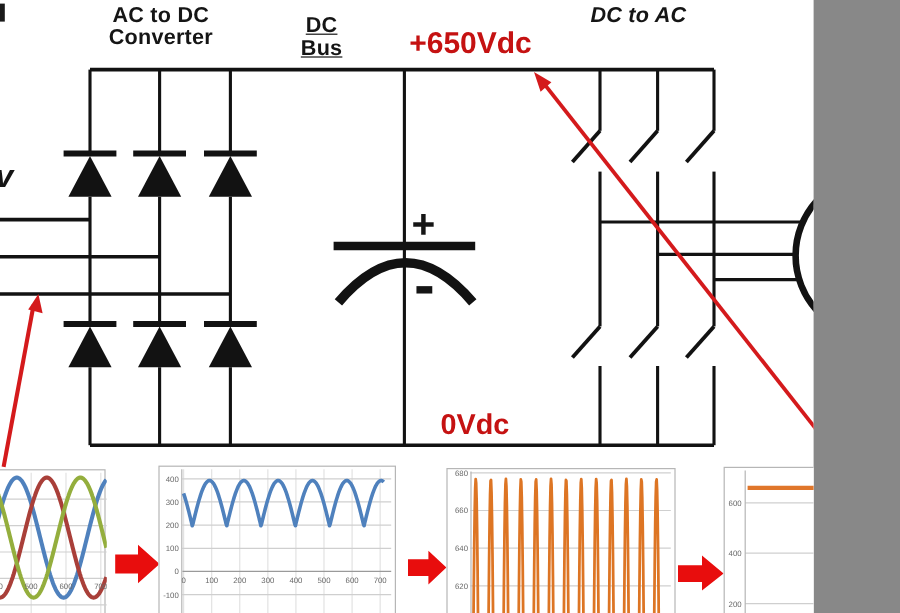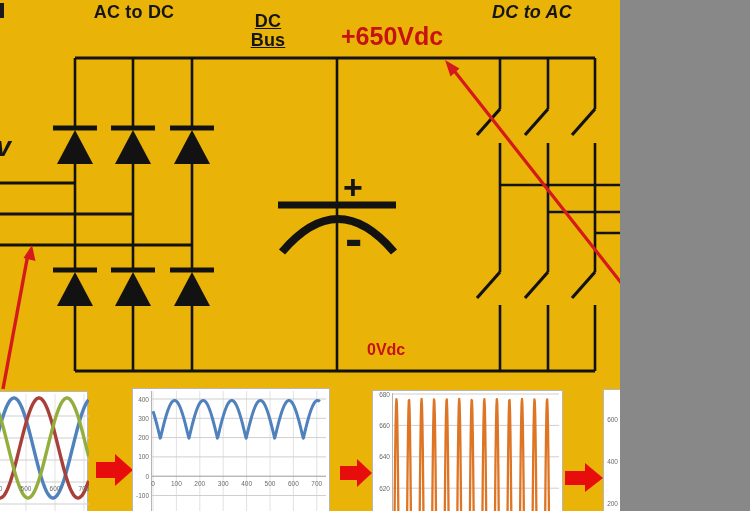--- a/index.html
+++ b/index.html
@@ -1,18 +1,18 @@
 <!DOCTYPE html>
 <html><head>
 <meta charset="utf-8">
 <style>
   html,body{margin:0;padding:0;background:#888;}
   #stage{
-    position:relative; width:620px; height:511px; overflow:hidden;
-    background:#eab308; font-family:"Liberation Sans", sans-serif;
+    position:relative; width:678px; height:511px; overflow:hidden;
+    background:#ffffff; font-family:"Liberation Sans", sans-serif;
   }
   .lbl{position:absolute; font-weight:700; color:#151515; white-space:nowrap;}
   .lbl.red{color:#c51212;}
   .title2{text-align:center; font-size:18px; line-height:19px; letter-spacing:0.2px;}
   #circuit{position:absolute; left:0; top:0;}
   .chart-panel{
     position:absolute; background:#ffffff;
     border:1px solid #b6b6b6; box-sizing:border-box;
   }
   #edge-artifact{position:absolute; left:0; top:3px; width:4px; height:15px; background:#1a1a1a;}
@@ -182,29 +182,30 @@
         <line x1="17" y1="113" x2="147" y2="113" stroke="#cfcfcf" stroke-width="1"></line>
         <line x1="17" y1="2" x2="17" y2="138" stroke="#b5b5b5" stroke-width="1"></line>
         <path d="M19,16.5 L147,16.5" fill="none" stroke="#e0762a" stroke-width="3.5" stroke-linejoin="round"></path>
         <text x="14" y="31.5" text-anchor="end" font-size="6.5" fill="#6a6a6a">600</text>
         <text x="14" y="73.5" text-anchor="end" font-size="6.5" fill="#6a6a6a">400</text>
         <text x="14" y="115.5" text-anchor="end" font-size="6.5" fill="#6a6a6a">200</text>
       </svg></div>
 
   <div class="lbl title2" style="left:58px; top:3px; width:152px;">
     <div>AC to DC</div>
+    <div>Converter</div>
   </div>
   <div class="lbl title2" style="left:240px; top:12px; width:56px;text-decoration:underline;">
     <div>DC</div>
     <div>Bus</div>
   </div>
   <div class="lbl title2" style="left:456px; top:3px; width:152px;font-style:italic;">
     <div>DC to AC</div>
   </div>
   <div class="lbl red" style="left:341px; top:22px; font-size:25px;">+650Vdc</div>
-  <div class="lbl red" style="left:367px; top:341px; font-size:16px;">0Vdc</div>
+  <div class="lbl red" style="left:367px; top:341px; font-size:24px;">0Vdc</div>
   <div class="lbl" style="left:698px; top:176px; font-size:74px; line-height:74px;">M</div>
   <div class="lbl" style="left:-4px; top:132px; font-size:27px; font-style:italic;">v</div>
   <div class="lbl" style="left:343px; top:170px; font-size:34px; line-height:34px;">+</div>
   <div class="lbl" style="left:345px; top:212px; font-size:52px; line-height:52px;">-</div>
 
   <div id="edge-artifact"></div>
 </div>
 
 </body></html>

